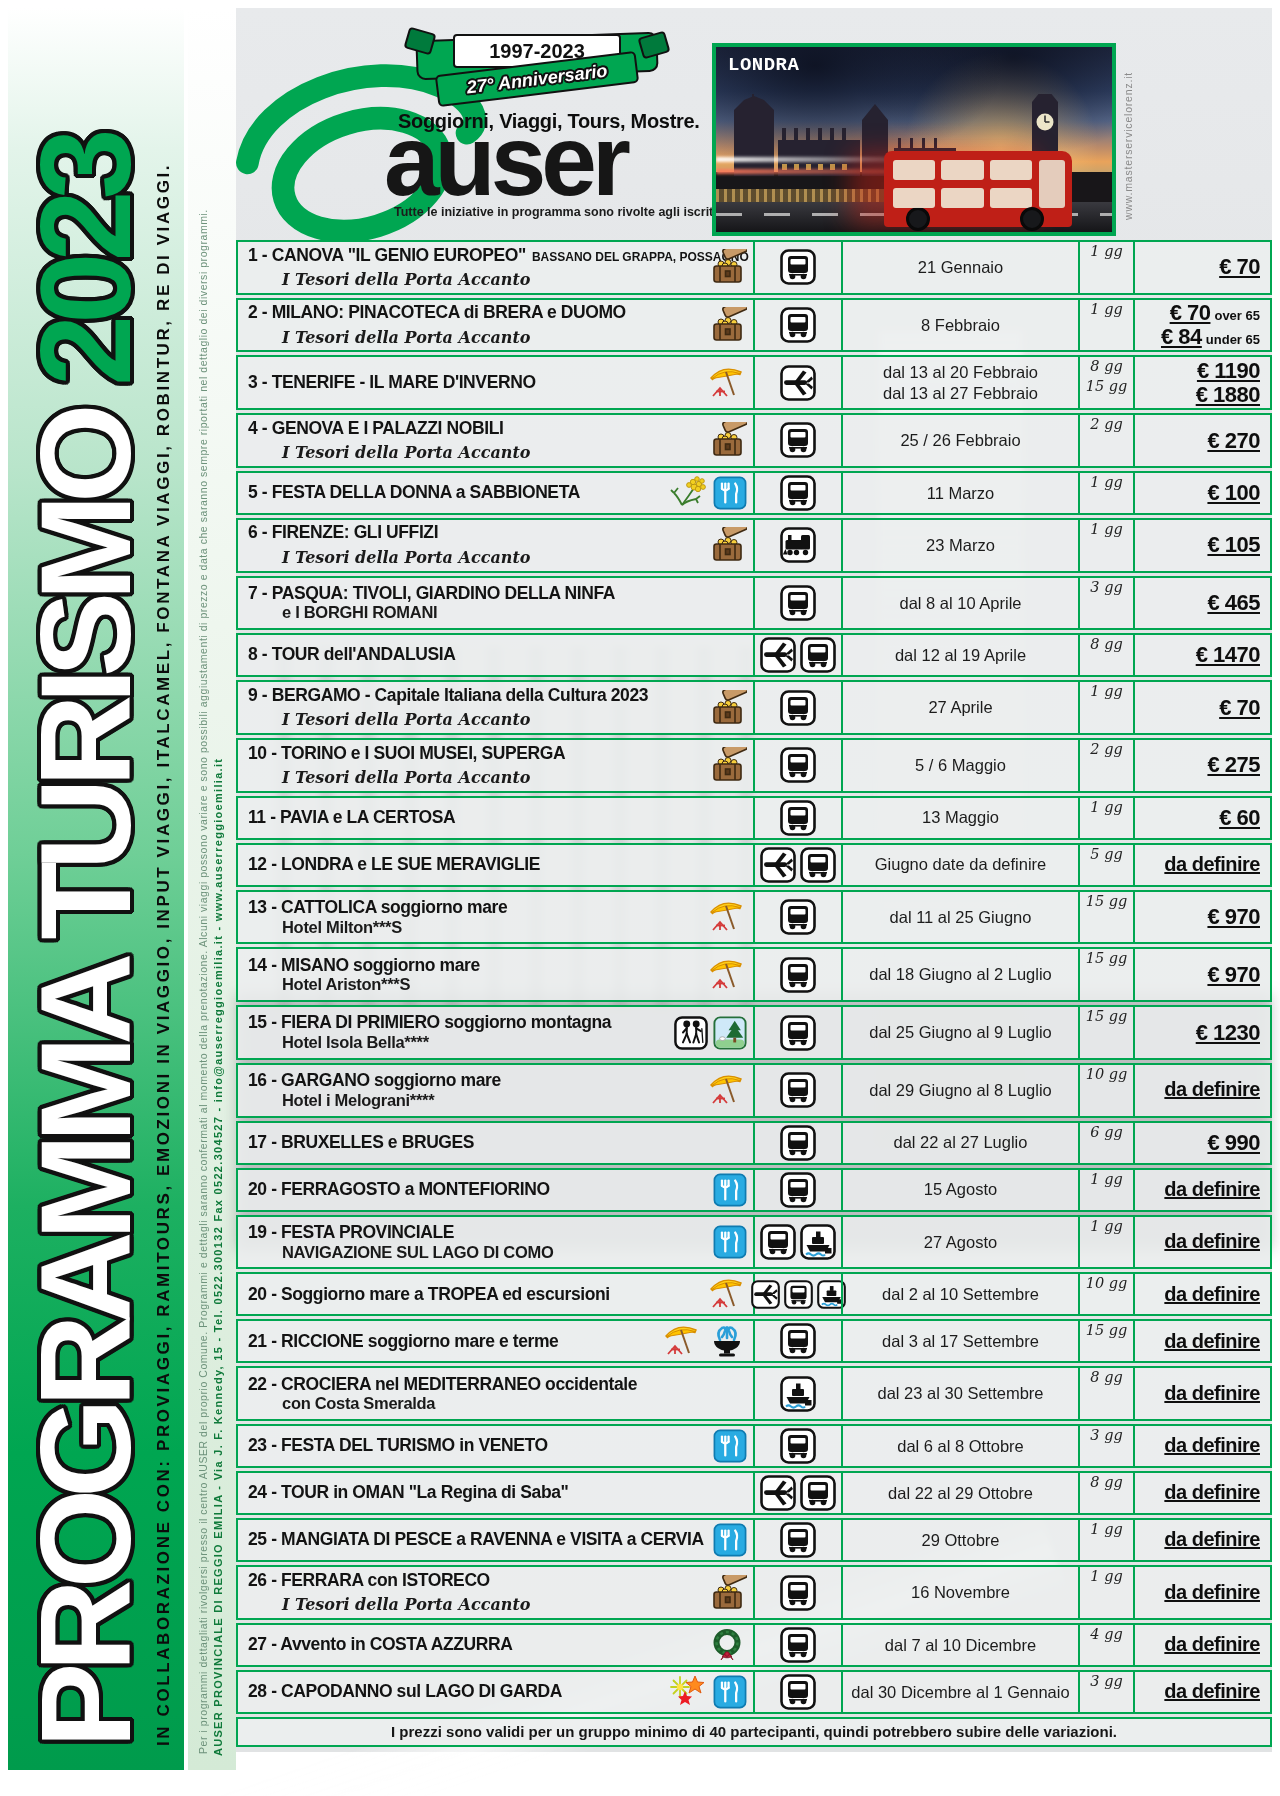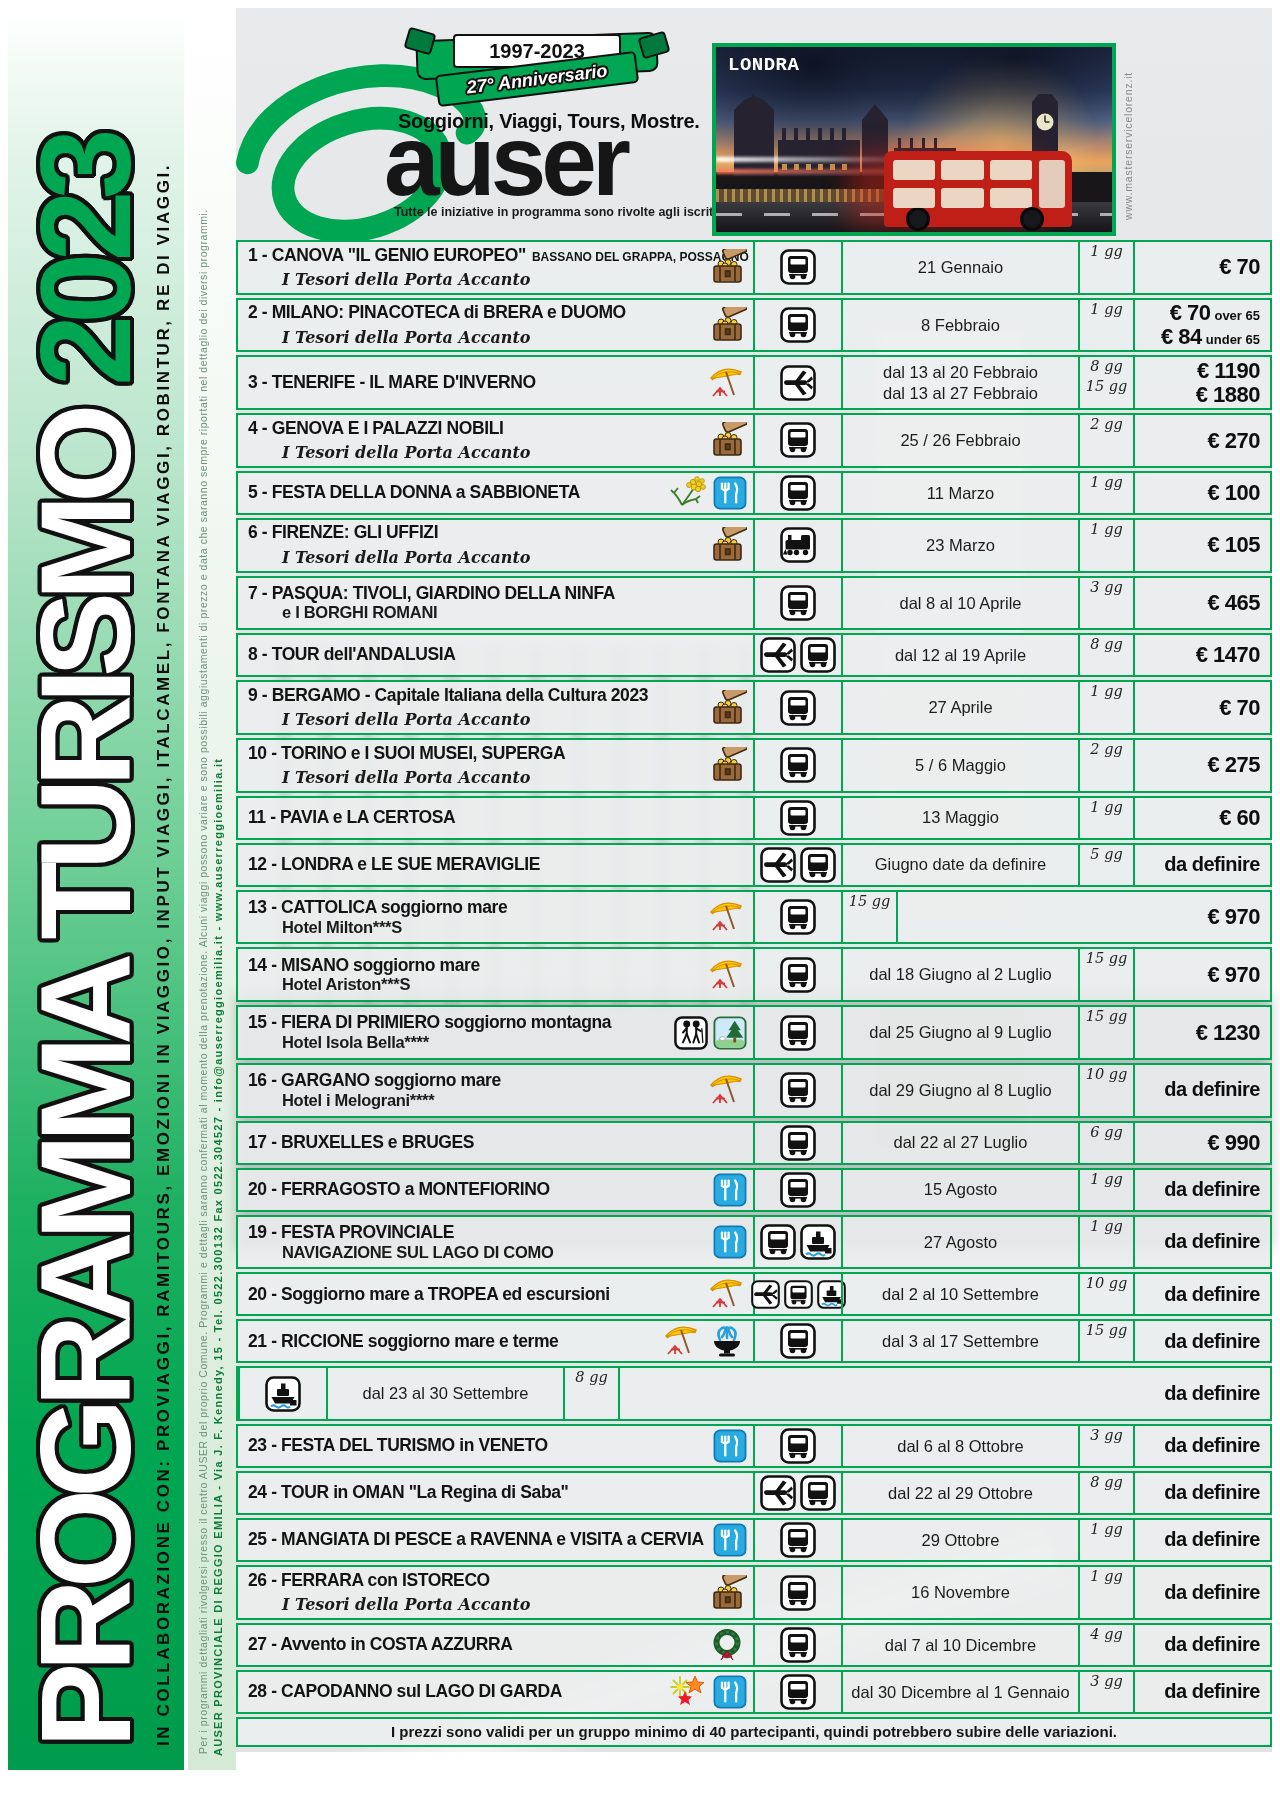--- a/index.html
+++ b/index.html
@@ -105,21 +105,21 @@
     align-items:center;justify-content:center;}
   .c-trans .ticon svg{display:block;width:36px;height:36px;}
   .c-trans.compact .ticon svg{width:29px;height:29px;}
   .c-date{width:237px;box-sizing:border-box;border-left:2.5px solid #00a651;display:flex;flex-direction:column;
     align-items:center;justify-content:center;font-size:16.5px;color:#1c1c1c;line-height:1.25;}
   .c-gg{width:55px;box-sizing:border-box;border-left:2.5px solid #00a651;display:flex;flex-direction:column;
     align-items:center;justify-content:flex-start;font-family:"DejaVu Serif",serif;font-style:italic;
     font-size:14.5px;color:#222;line-height:1.35;}
   .c-price{flex:1;box-sizing:border-box;border-left:2.5px solid #00a651;display:flex;flex-direction:column;
     align-items:flex-end;justify-content:center;padding-right:10px;line-height:1.08;}
-  .p-main{font-size:22px;font-weight:bold;letter-spacing:-0.5px;color:#0e0e0e;}
+  .p-main{font-size:22px;font-weight:bold;letter-spacing:-0.5px;color:#0e0e0e;text-decoration:underline;}
   .price-line.dd .p-main{font-size:20px;}
   .p-note{font-size:13px;font-weight:bold;margin-left:4px;color:#0e0e0e;}
   .price-line{white-space:nowrap;display:flex;align-items:baseline;}
   .frow{position:relative;z-index:1;flex:0 0 30px;border:2.5px solid #00a651;box-sizing:border-box;
     background:rgba(236,238,238,.9);display:flex;align-items:center;justify-content:center;
     font-size:15px;font-weight:bold;color:#161616;}
 </style>
 </head>
 <body>
 
@@ -826,20 +826,23 @@
                 <svg viewBox="0 0 36 36">
                   <rect x="1.5" y="1.5" width="33" height="33" rx="7" fill="#fff" stroke="#111" stroke-width="2.6"></rect>
                   <rect x="8" y="7" width="20" height="17" rx="3" fill="#111"></rect>
                   <rect x="10.5" y="10" width="15" height="5.5" rx="1" fill="#fff"></rect>
                   <rect x="9" y="25" width="18" height="1.6" fill="#111"></rect>
                   <circle cx="12.5" cy="27.5" r="2.8" fill="#111"></circle>
                   <circle cx="23.5" cy="27.5" r="2.8" fill="#111"></circle>
                 </svg>
               </span>
             </div>
+          <div class="c-date">
+              <div class="date-line">dal 11 al 25 Giugno</div>
+            </div>
           <div class="c-gg">
               <div class="gg-line">15 gg</div>
             </div>
           <div class="c-price">
               <div class="price-line">
                 <span class="p-main">€ 970</span>
               </div>
             </div>
         </div>
           <div class="row two">
@@ -1250,20 +1253,27 @@
           <div class="c-gg">
               <div class="gg-line">15 gg</div>
             </div>
           <div class="c-price">
               <div class="price-line dd">
                 <span class="p-main">da definire</span>
               </div>
             </div>
         </div>
           <div class="row two">
+          <div class="c-title">
+            <div class="t-line1">
+                <span class="t-main">22 - CROCIERA nel MEDITERRANEO occidentale</span>
+              </div>
+            <div class="t-line2 boldline">con Costa Smeralda</div>
+            <div class="t-icons"></div>
+          </div>
           <div class="c-trans">
               <span class="ticon">
                 <svg viewBox="0 0 36 36">
                   <rect x="1.5" y="1.5" width="33" height="33" rx="7" fill="#fff" stroke="#111" stroke-width="2.6"></rect>
                   <g fill="#111">
                     <polygon points="6.5,21 29.5,21 26,27.5 10,27.5"></polygon>
                     <rect x="12" y="13" width="12" height="7" rx="1"></rect>
                     <rect x="16" y="7.5" width="4.5" height="6"></rect>
                     <rect x="25" y="24" width="6.5" height="5.5"></rect>
                   </g>

